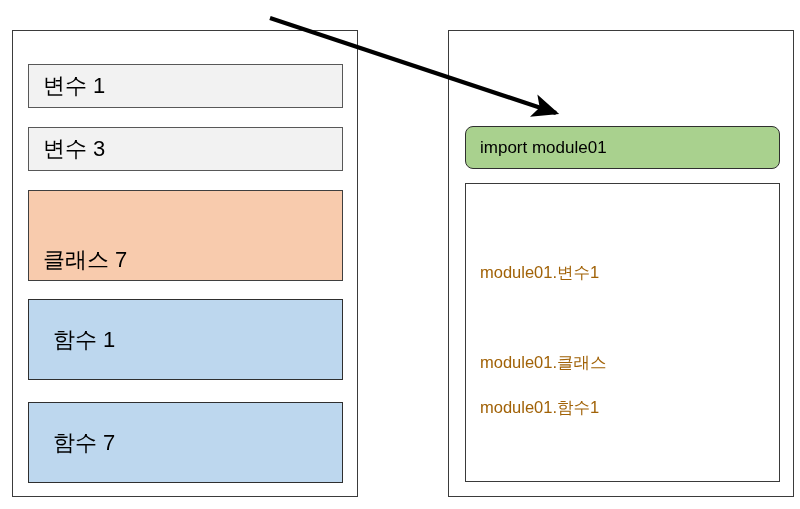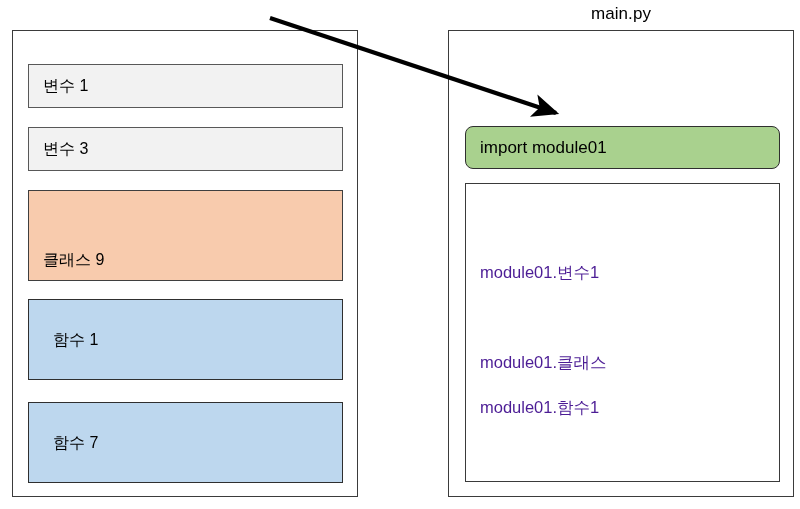--- a/index.html
+++ b/index.html
@@ -36,21 +36,21 @@
     box-sizing: border-box;
   }
 
   .block {
     position: absolute;
     box-sizing: border-box;
     border: 1.4px solid #4a4a4a;
     display: flex;
     align-items: center;
     padding-left: 14px;
-    font-size: 16px;
+    font-size: 22px;
     line-height: 20px;
     color: #000000;
     white-space: nowrap;
   }
   .block.var {
     background: #f2f2f2;
     border-color: #585858;
     align-items: center;
   }
   .block.klass {
@@ -76,21 +76,21 @@
   .list-box {
     position: absolute;
     box-sizing: border-box;
     background: #ffffff;
     border: 1.3px solid #3a3a3a;
   }
   .list-item {
     position: absolute;
     font-size: 16.5px;
     line-height: 20px;
-    color: #4c1d95;
+    color: #a16207;
     white-space: nowrap;
     left: 14px;
   }
 
   svg.arrow-layer {
     position: absolute;
     left: 0;
     top: 0;
     width: 800px;
     height: 509px;
@@ -102,28 +102,27 @@
 
 <div id="canvas">
 
 
   <div class="panel" style="left:12px; top:30px; width:346px; height:467px;">
 
     <div class="block var" style="left:15px; top:33px; width:315px; height:44px;">변수 1</div>
 
     <div class="block var" style="left:15px; top:96px; width:315px; height:44px;">변수 3</div>
 
-    <div class="block klass" style="left:15px; top:159px; width:315px; height:91px;">클래스 9</div>
+    <div class="block klass" style="left:15px; top:159px; width:315px; height:91px;">클래스 7</div>
 
     <div class="block func" style="left:15px; top:268px; width:315px; height:81px;">함수 1</div>
 
     <div class="block func" style="left:15px; top:371px; width:315px; height:81px;">함수 7</div>
   </div>
 
-  <div class="panel-title" style="left:531px; top:4px; width:180px;">main.py</div>
 
   <div class="panel" style="left:448px; top:30px; width:346px; height:467px;">
 
     <div class="block imp" style="left:16px; top:95px; width:315px; height:43px;">import module01</div>
 
     <div class="list-box" style="left:16px; top:152px; width:315px; height:299px;">
 
       <div class="list-item" style="top:78px;">module01.변수1</div>
 
 

